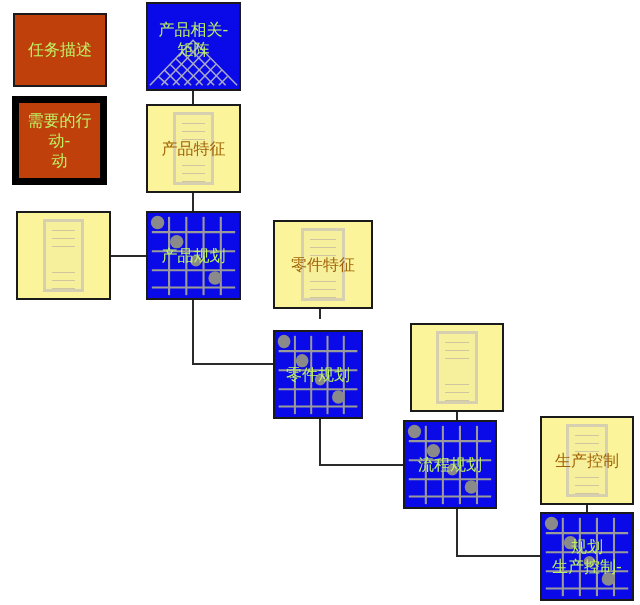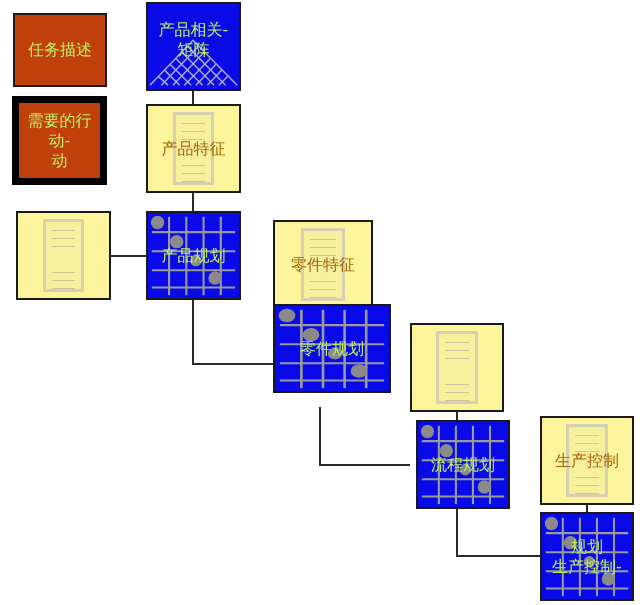--- a/index.html
+++ b/index.html
@@ -140,21 +140,21 @@
     <g fill="#8a8a8a">
         <circle cx="10" cy="10" r="7"></circle>
         <circle cx="30" cy="30" r="7"></circle>
         <circle cx="50" cy="50" r="6"></circle>
         <circle cx="70" cy="68" r="7"></circle>
       </g>
   </svg>
   <div class="label light">产品规划</div>
 </div>
 
-<div class="box plan" style="left:273px;top:304px;width:118px;height:89px;padding-left:33px;">
+<div class="box plan" style="left:273px;top:330px;width:90px;height:89px;padding-left:33px;">
   <svg class="bg" viewBox="0 0 95 89" preserveAspectRatio="none">
     <g stroke="#9a9a9a" stroke-width="2.2">
         <line x1="22" y1="4" x2="22" y2="86"></line>
         <line x1="40" y1="4" x2="40" y2="86"></line>
         <line x1="58" y1="4" x2="58" y2="86"></line>
         <line x1="76" y1="4" x2="76" y2="86"></line>
         <line x1="4" y1="20" x2="91" y2="20"></line>
         <line x1="4" y1="40" x2="91" y2="40"></line>
         <line x1="4" y1="60" x2="91" y2="60"></line>
         <line x1="4" y1="78" x2="91" y2="78"></line>
@@ -162,21 +162,21 @@
     <g fill="#8a8a8a">
         <circle cx="10" cy="10" r="7"></circle>
         <circle cx="30" cy="30" r="7"></circle>
         <circle cx="50" cy="50" r="6"></circle>
         <circle cx="70" cy="68" r="7"></circle>
       </g>
   </svg>
   <div class="label light">零件规划</div>
 </div>
 
-<div class="box plan" style="left:416px;top:420px;width:94px;height:89px;">
+<div class="box plan" style="left:403px;top:420px;width:94px;height:89px;">
   <svg class="bg" viewBox="0 0 95 89" preserveAspectRatio="none">
     <g stroke="#9a9a9a" stroke-width="2.2">
         <line x1="22" y1="4" x2="22" y2="86"></line>
         <line x1="40" y1="4" x2="40" y2="86"></line>
         <line x1="58" y1="4" x2="58" y2="86"></line>
         <line x1="76" y1="4" x2="76" y2="86"></line>
         <line x1="4" y1="20" x2="91" y2="20"></line>
         <line x1="4" y1="40" x2="91" y2="40"></line>
         <line x1="4" y1="60" x2="91" y2="60"></line>
         <line x1="4" y1="78" x2="91" y2="78"></line>

